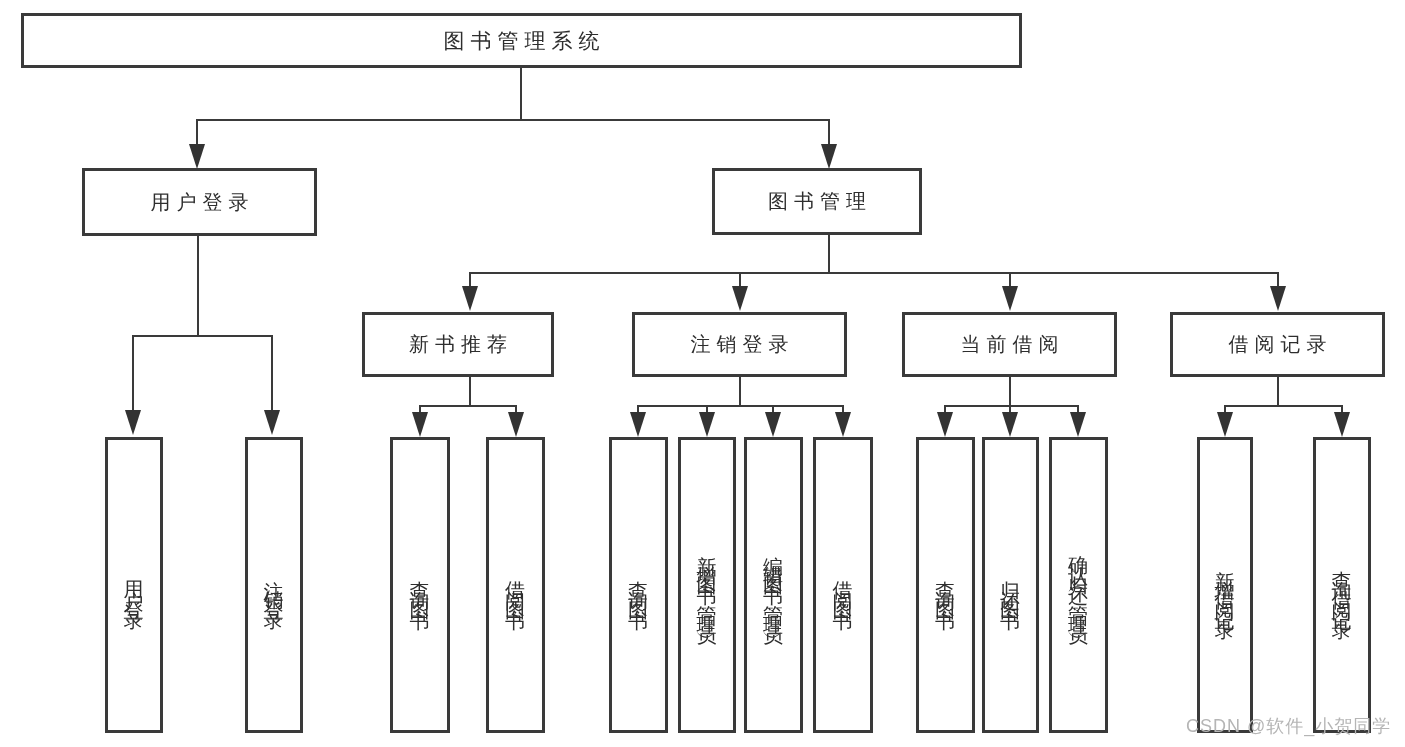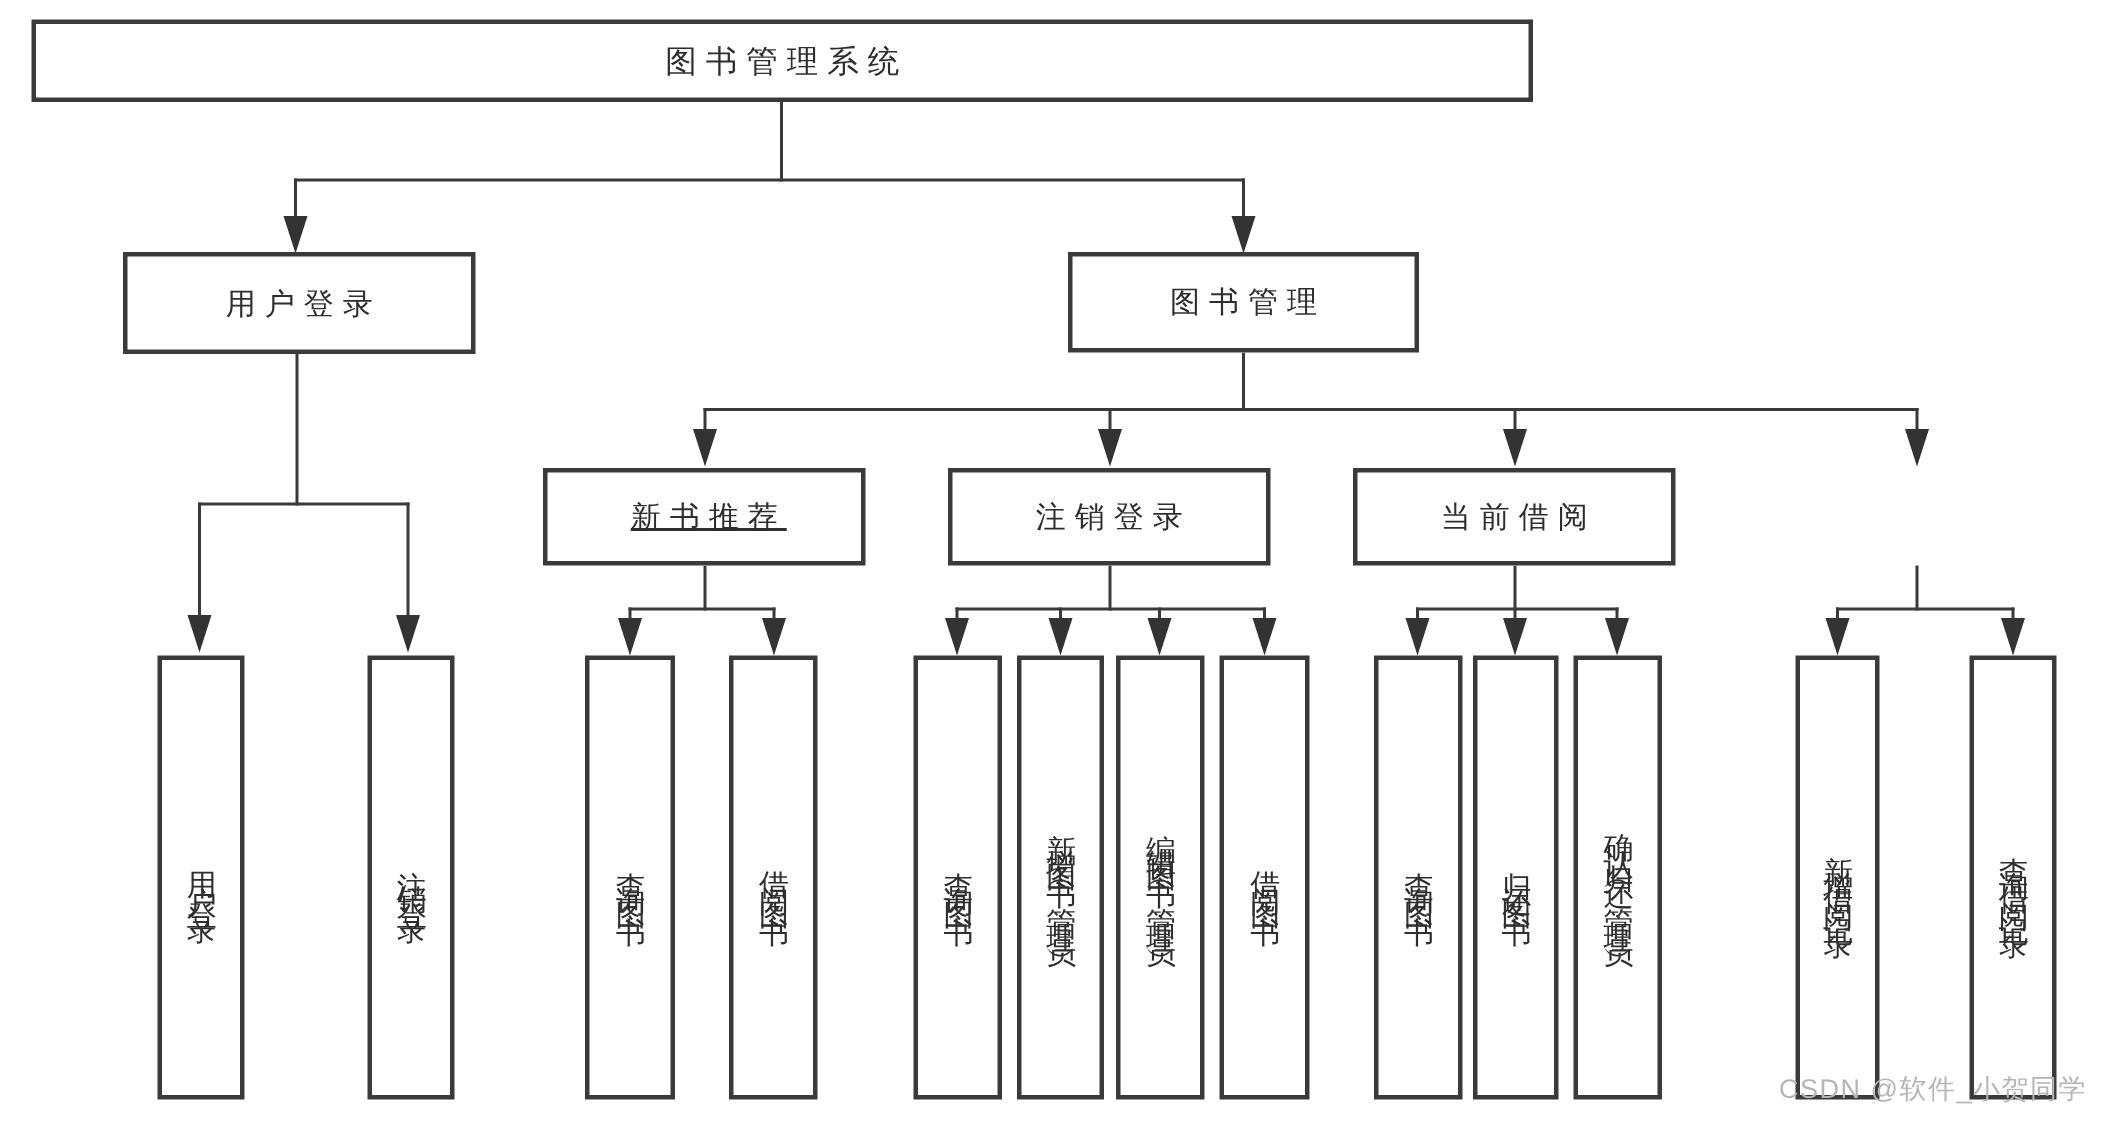--- a/index.html
+++ b/index.html
@@ -53,43 +53,44 @@
   <div class="node root" style="left:21px;top:13px;width:1001px;height:55px;">图书管理系统</div>
 
   <div class="vline" style="left:520px;top:68px;height:53px;"></div>
   <div class="hline" style="left:196px;top:119px;width:634px;"></div>
   <div class="vline" style="left:196px;top:119px;height:28px;"></div>
   <div class="arr" style="left:189px;top:144px;"></div>
   <div class="vline" style="left:828px;top:119px;height:28px;"></div>
   <div class="arr" style="left:821px;top:144px;"></div>
 
   <div class="node" style="left:82px;top:168px;width:235px;height:68px;">用户登录</div>
-  <div class="node" style="left:712px;top:168px;width:234px;height:67px;">图书管理</div>
+  <div class="node" style="left:712px;top:168px;width:210px;height:67px;">图书管理</div>
 
   <div class="vline" style="left:197px;top:236px;height:101px;"></div>
   <div class="hline" style="left:132px;top:335px;width:141px;"></div>
   <div class="vline" style="left:132px;top:335px;height:78px;"></div>
   <div class="arr" style="left:125px;top:410px;"></div>
   <div class="vline" style="left:271px;top:335px;height:78px;"></div>
   <div class="arr" style="left:264px;top:410px;"></div>
 
   <div class="vline" style="left:828px;top:235px;height:39px;"></div>
   <div class="hline" style="left:469px;top:272px;width:810px;"></div>
   <div class="vline" style="left:469px;top:272px;height:17px;"></div>
   <div class="arr" style="left:462px;top:286px;"></div>
   <div class="vline" style="left:739px;top:272px;height:17px;"></div>
   <div class="arr" style="left:732px;top:286px;"></div>
   <div class="vline" style="left:1009px;top:272px;height:17px;"></div>
   <div class="arr" style="left:1002px;top:286px;"></div>
   <div class="vline" style="left:1277px;top:272px;height:17px;"></div>
   <div class="arr" style="left:1270px;top:286px;"></div>
 
-  <div class="node" style="left:362px;top:312px;width:215px;height:65px;text-decoration:underline;">新书推荐</div>
+  <div class="node" style="left:362px;top:312px;width:192px;height:65px;">新书推荐</div>
   <div class="node" style="left:632px;top:312px;width:215px;height:65px;">注销登录</div>
   <div class="node" style="left:902px;top:312px;width:215px;height:65px;">当前借阅</div>
+  <div class="node" style="left:1170px;top:312px;width:215px;height:65px;">借阅记录</div>
 
   <div class="vline" style="left:469px;top:377px;height:30px;"></div>
   <div class="hline" style="left:419px;top:405px;width:98px;"></div>
   <div class="vline" style="left:419px;top:405px;height:10px;"></div>
   <div class="arr" style="left:412px;top:412px;"></div>
   <div class="vline" style="left:515px;top:405px;height:10px;"></div>
   <div class="arr" style="left:508px;top:412px;"></div>
 
   <div class="vline" style="left:739px;top:377px;height:30px;"></div>
   <div class="hline" style="left:637px;top:405px;width:207px;"></div>

